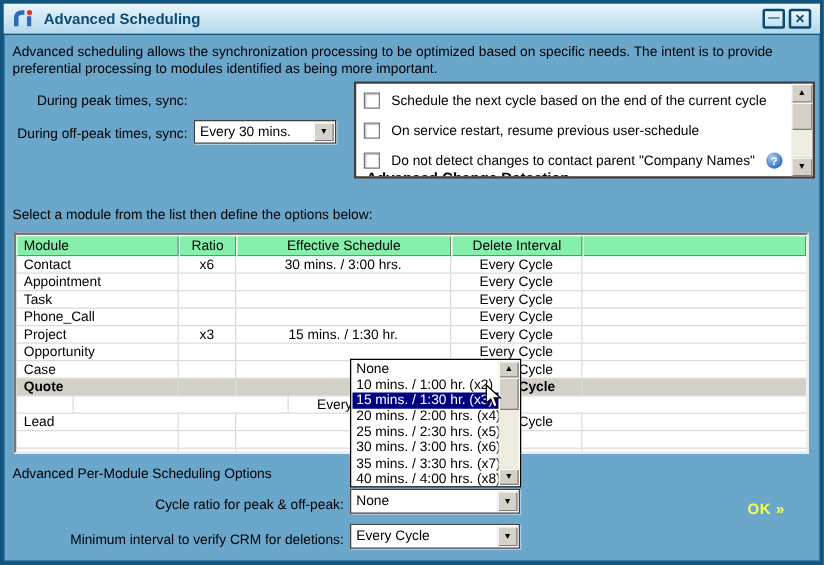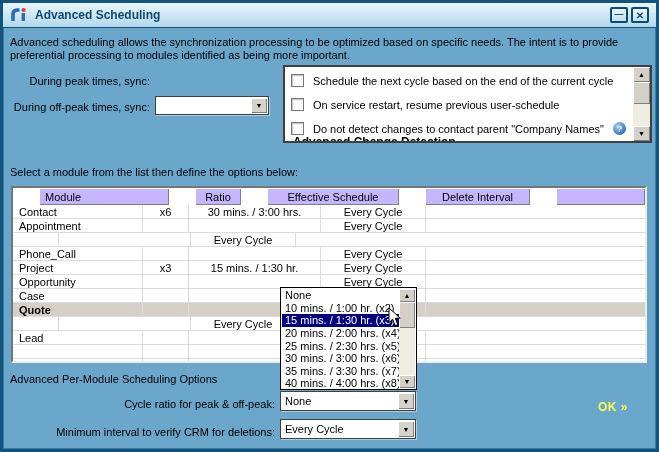--- a/index.html
+++ b/index.html
@@ -44,27 +44,27 @@
   .vsb{ position:absolute; background:#EFEDE0; }
   .sbtn{ position:absolute; left:0; right:0; background:#D4D0C8;
          box-shadow: inset 1px 1px 0 #FFFFFF, inset -1px -1px 0 #7E7E7E;
          display:flex; align-items:center; justify-content:center; font-size:7px; color:#000; }
   .sthumb{ position:absolute; left:0; right:0; background:#D4D0C8;
          box-shadow: inset 1px 1px 0 #FFFFFF, inset -1px -1px 0 #7E7E7E; }
   
   .tbl{ position:absolute; left:11px; top:186px; width:636px; height:177px; background:#fff;
         border:2px solid; border-color:#767676 #EDEDED #EDEDED #767676; overflow:hidden; }
   .thead{ display:flex; height:17px; }
-  .th{ flex:none; background:#c4b5fd; box-shadow: inset 1px 1px 0 #FFFFFF, inset -1px -1px 0 #808080;
-       display:flex; align-items:center; justify-content:center; overflow:hidden; white-space:nowrap;margin-left:26px; }
+  .th{ flex:none; background:#86efac; box-shadow: inset 1px 1px 0 #FFFFFF, inset -1px -1px 0 #808080;
+       display:flex; align-items:center; justify-content:center; overflow:hidden; white-space:nowrap; }
   .trow{ display:flex; height:14px; border-bottom:1px solid #DBDBDB; }
   .trow.selected{ background:#D4D0C8;font-weight:bold; }
   .td{ flex:none; display:flex; align-items:center; justify-content:center; overflow:hidden;
        border-right:1px solid #DBDBDB; white-space:nowrap; }
-  .c1{ width:130px; } .c2{ width:46px; } .c3{ width:132px; } .c4{ width:105px; } .c5{ width:203px; border-right:none; flex:1; }
+  .c1{ width:130px; } .c2{ width:46px; } .c3{ width:172px; } .c4{ width:105px; } .c5{ width:203px; border-right:none; flex:1; }
   .td.c1, .th.c1{ justify-content:flex-start; padding-left:6px; }
   
   .droplist{ position:absolute; left:280px; top:287px; width:137px; height:103px; background:#fff;
              border:1px solid #000; z-index:10; }
   .dl-items{ position:absolute; left:1px; top:1px; right:17px; bottom:1px; }
   .dl-item{ height:12.6px; display:flex; align-items:center; padding-left:3px; white-space:nowrap; overflow:hidden; }
   .dl-item.hl{ background:#000080; color:#fff; }
   .cursor{ position:absolute; left:388px; top:307px; z-index:11; }
   
   .ok{ position:absolute; left:598px; top:400px; font-size:12px; font-weight:bold; color:#F6FF4F; letter-spacing:.5px; }
@@ -88,20 +88,21 @@
         <span>✕</span>
       </span>
   </div>
 
   <div class="desc">Advanced scheduling allows the synchronization processing to be optimized based on specific needs.  The intent is to provide preferential processing to modules identified as being more important.</div>
 
   <div class="rlabel" style="left:0;top:75px;width:150px;">During peak times, sync:</div>
 
   <div class="rlabel" style="left:0;top:101px;width:150px;">During off-peak times, sync:</div>
   <div class="combo" style="left:155px;top:96px;width:114px;height:19px;">
+    <span class="val">Every 30 mins.</span>
     <span class="arrowbtn">
         <span>▼</span>
       </span>
   </div>
 
   <div class="optbox">
     <div class="optrow" style="top:6px;">
       <span class="chk"></span>
       <span>Schedule the next cycle based on the end of the current cycle</span>
     </div>
@@ -146,20 +147,21 @@
       <span class="td c5"></span>
     </div>
     <div class="trow">
       <span class="td c1">Appointment</span>
       <span class="td c2"></span>
       <span class="td c3"></span>
       <span class="td c4">Every Cycle</span>
       <span class="td c5"></span>
     </div>
     <div class="trow">
+      <span class="td c1">Task</span>
       <span class="td c2"></span>
       <span class="td c3"></span>
       <span class="td c4">Every Cycle</span>
       <span class="td c5"></span>
     </div>
     <div class="trow">
       <span class="td c1">Phone_Call</span>
       <span class="td c2"></span>
       <span class="td c3"></span>
       <span class="td c4">Every Cycle</span>

